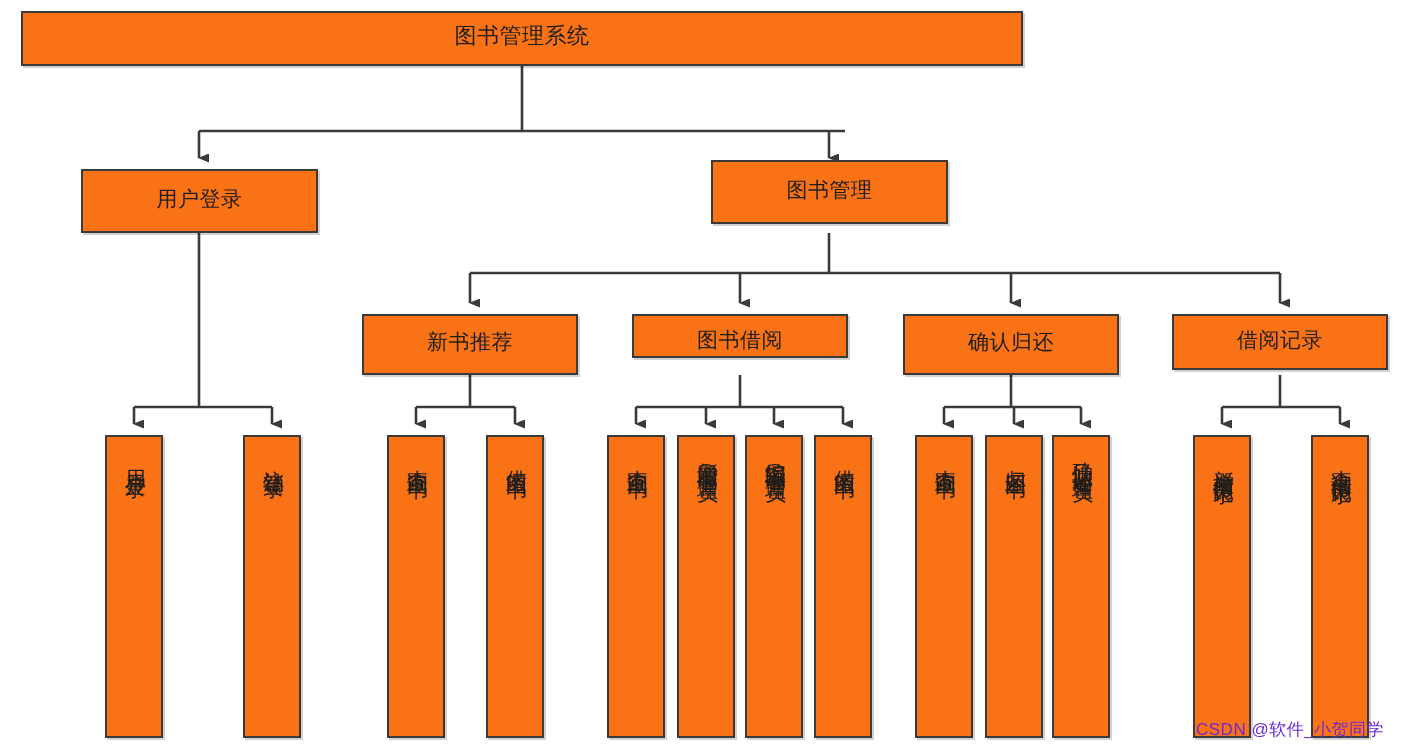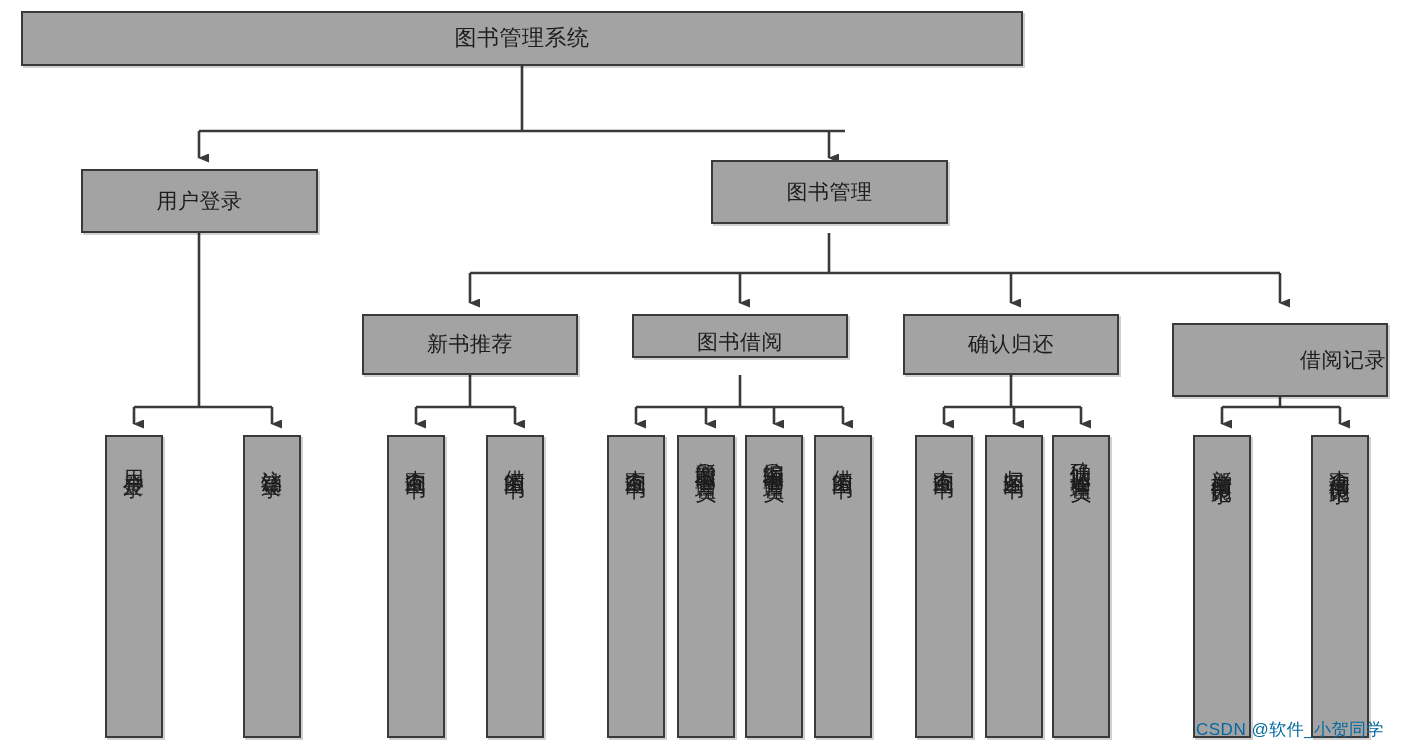--- a/index.html
+++ b/index.html
@@ -22,27 +22,28 @@
     position: absolute;
     left: 0;
     top: 0;
     width: 1405px;
     height: 747px;
     pointer-events: none;
   }
   .node {
     position: absolute;
     box-sizing: border-box;
-    background: #a3a3a3;
+    background: #f97316;
     border: 2.5px solid #3a3a3a;
     display: flex;
     align-items: center;
     justify-content: center;
     box-shadow: 2px 2px 0 rgba(0,0,0,0.18);
     color: #1d1d1d;
+    font-family: Liberation Mono, monospace;
   }
   .node .label {
     display: block;
     text-align: center;
     line-height: 1.28;
     letter-spacing: 0.5px;
   }
   .node.horizontal .label {
     font-size: 21px;
   }
@@ -58,21 +59,21 @@
     writing-mode: vertical-rl;
     text-orientation: upright;
     font-size: 21px;
     line-height: 1.0;
     letter-spacing: 3px;
     white-space: nowrap;
   }
   .watermark {
     position: absolute;
     font-size: 17px;
-    color: #0369a1;
+    color: #6d28d9;
     white-space: nowrap;
     letter-spacing: 0.5px;
     font-family: "Liberation Sans", "DejaVu Sans", sans-serif;
   }
 </style>
 </head>
 <body>
 
 <div id="canvas">
 
@@ -154,21 +155,21 @@
 
   <div class="node horizontal" style="left:362px; top:314px; width:216px; height:61px;">
     <span class="label">新书推荐</span>
   </div>
   <div class="node horizontal" style="left:632px; top:314px; width:216px; height:44px;align-items:flex-end;">
     <span class="label">图书借阅</span>
   </div>
   <div class="node horizontal" style="left:903px; top:314px; width:216px; height:61px;">
     <span class="label">确认归还</span>
   </div>
-  <div class="node horizontal" style="left:1172px; top:323px; width:216px; height:74px;justify-content:flex-end;">
+  <div class="node horizontal" style="left:1172px; top:314px; width:216px; height:56px;">
     <span class="label">借阅记录</span>
   </div>
 
   <div class="node vertical" style="left:105px; top:435px; width:58px; height:303px;">
     <span class="label">用户登录</span>
   </div>
   <div class="node vertical" style="left:243px; top:435px; width:58px; height:303px;">
     <span class="label">注销登录</span>
   </div>
   <div class="node vertical" style="left:387px; top:435px; width:58px; height:303px;">

